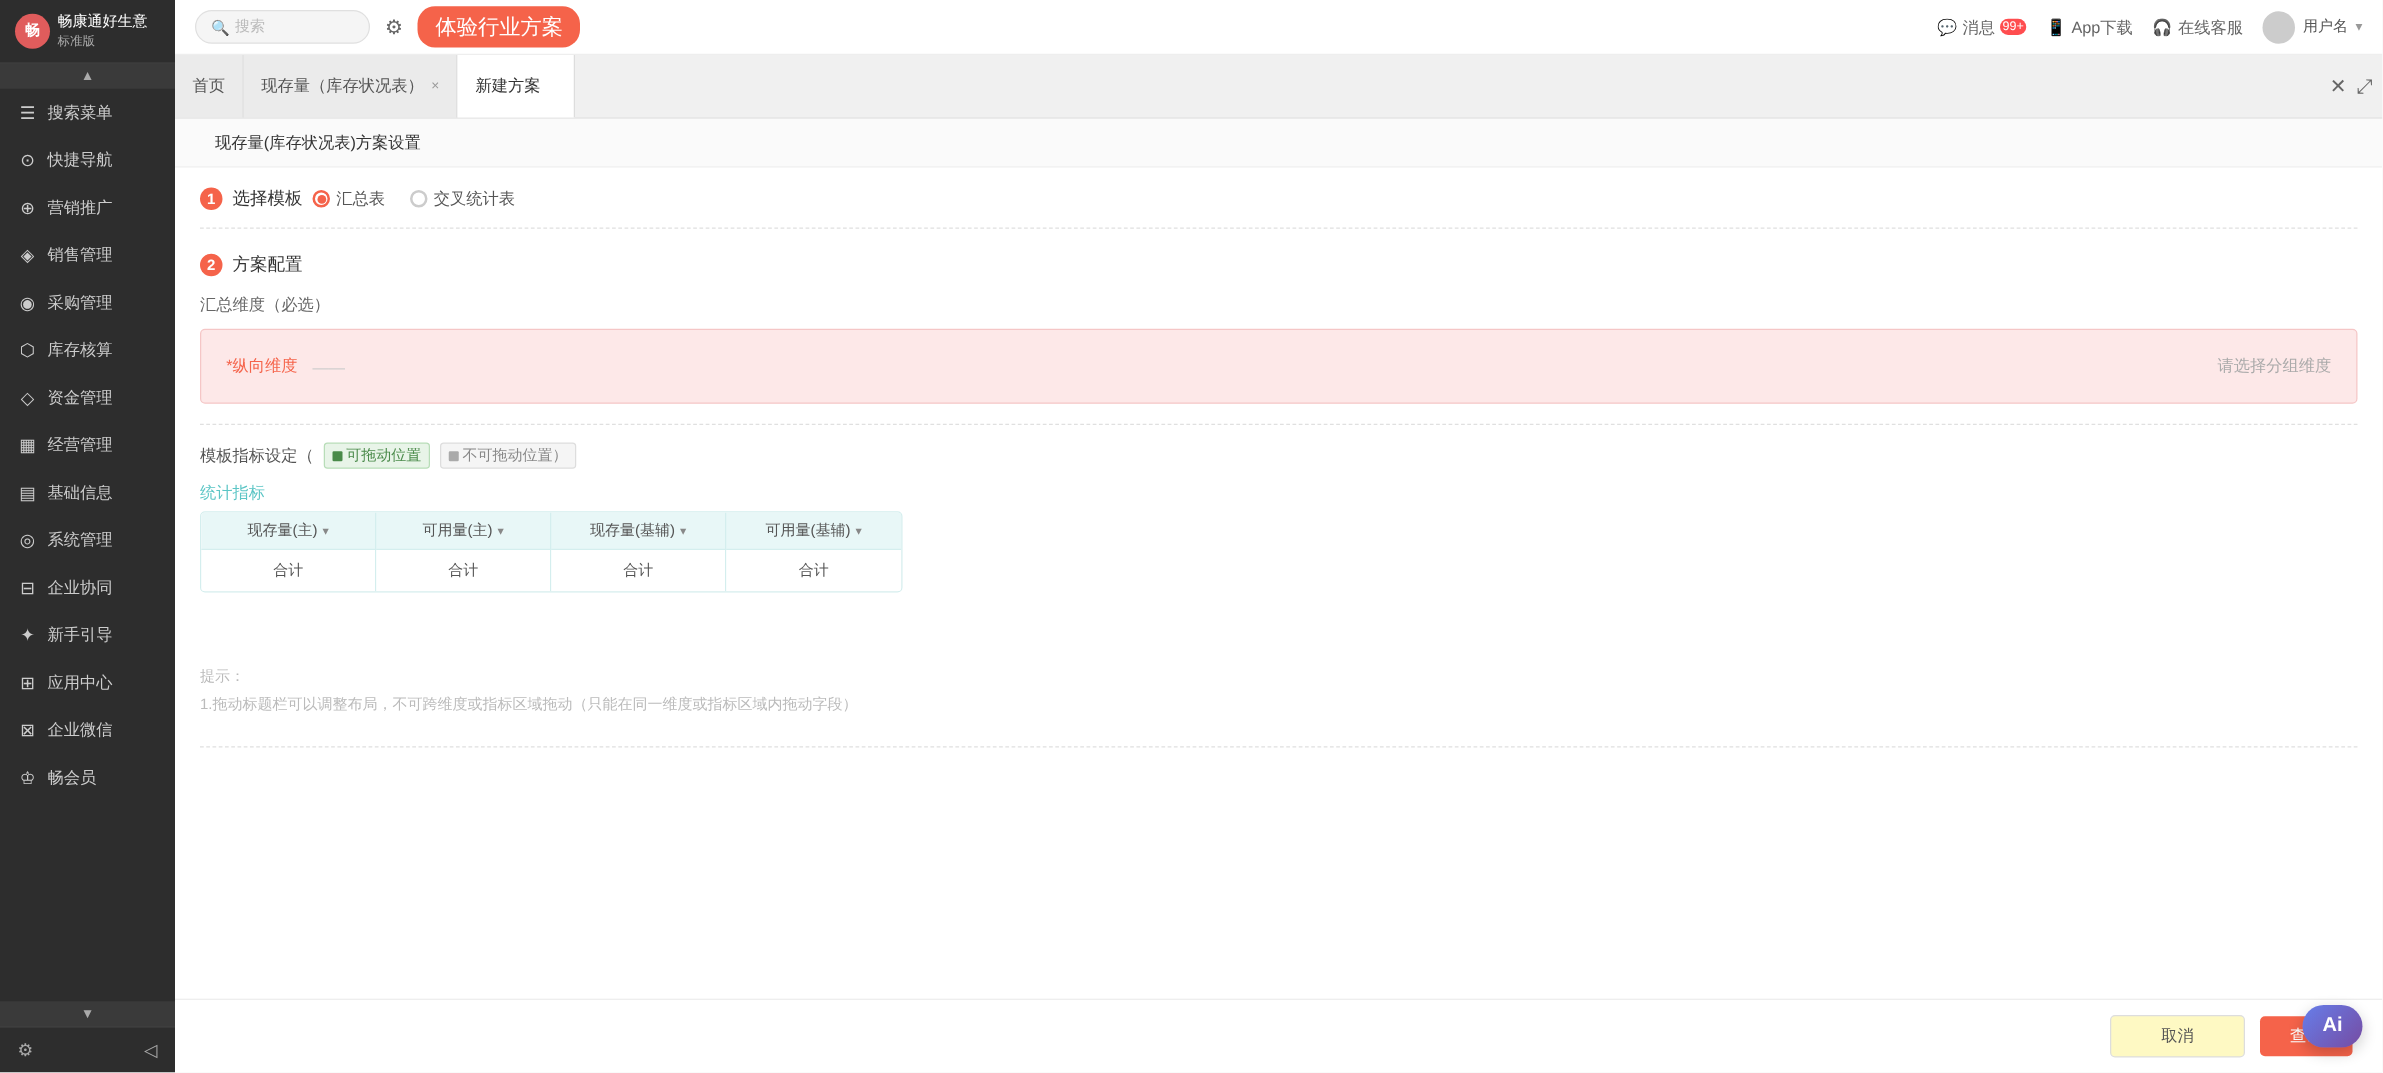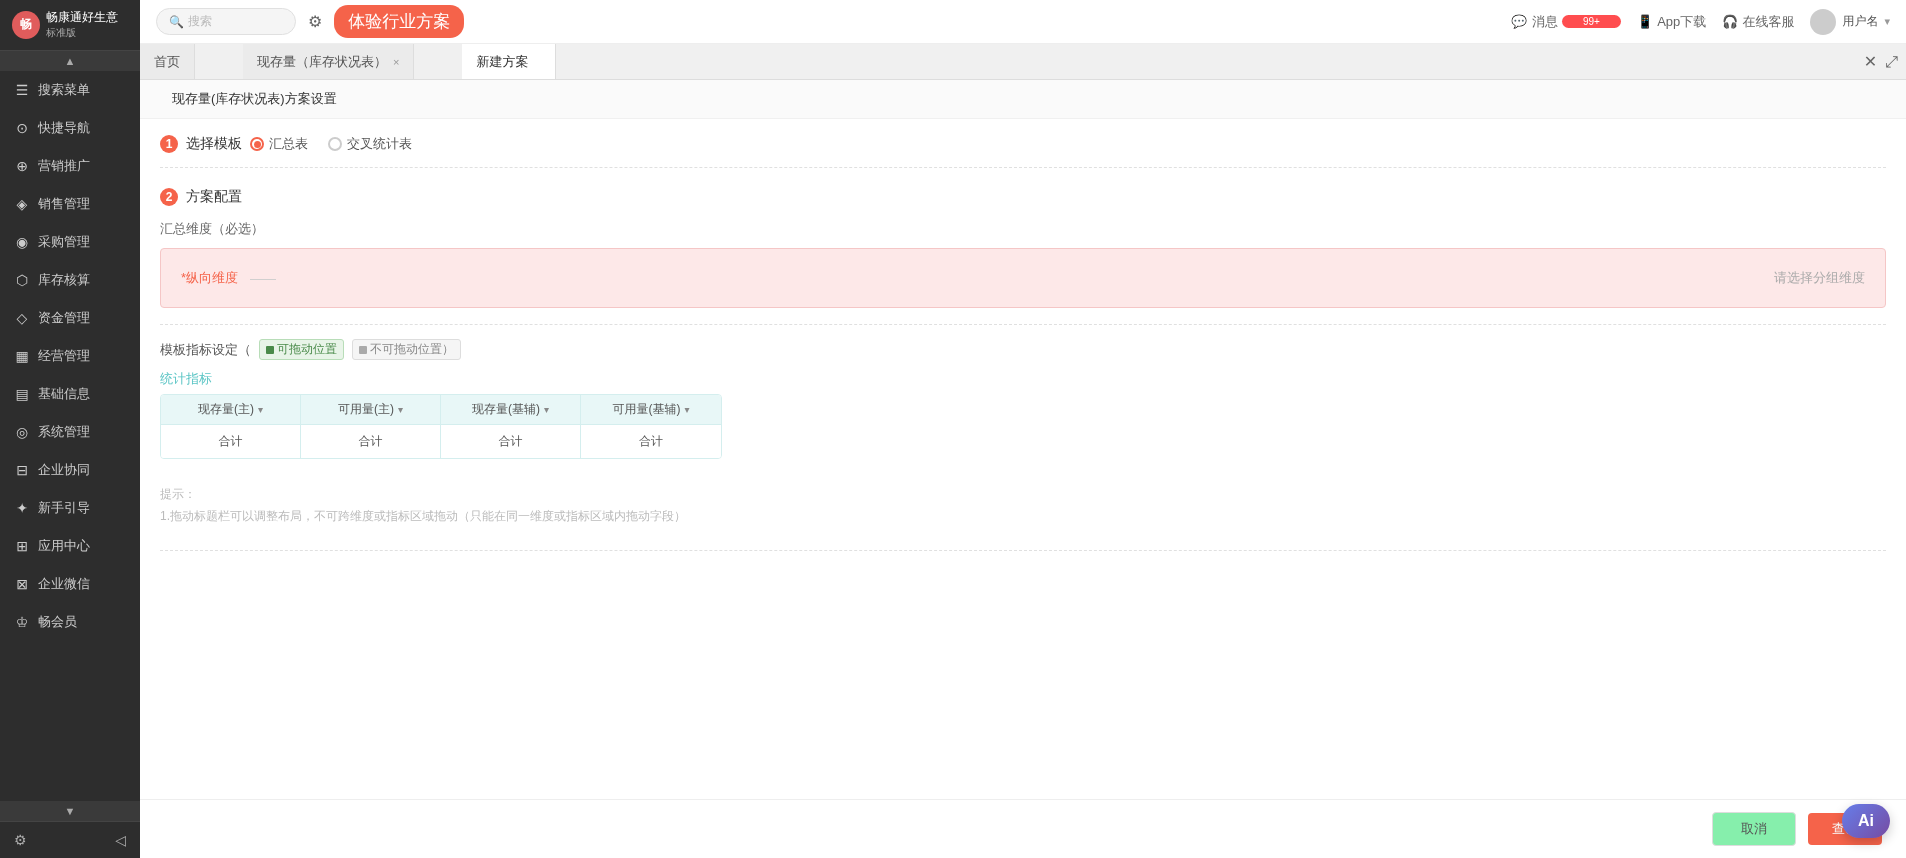--- a/index.html
+++ b/index.html
@@ -108,37 +108,36 @@
       font-size: 17px;
       cursor: pointer;
     }
     .topbar-right { margin-left: auto; display: flex; align-items: center; gap: 16px; }
     .topbar-msg { display: flex; align-items: center; gap: 4px; cursor: pointer; color: #666; font-size: 13px; }
     .topbar-badge {
       background: #ff4d4f;
       color: white;
       border-radius: 10px;
       font-size: 10px;
-      padding: 1px 21px;
+      padding: 1px 2px;
     }
     .topbar-app { display: flex; align-items: center; gap: 4px; cursor: pointer; color: #666; font-size: 13px; }
     .topbar-service { display: flex; align-items: center; gap: 4px; cursor: pointer; color: #666; font-size: 13px; }
     .topbar-user { display: flex; align-items: center; gap: 6px; cursor: pointer; }
     .topbar-avatar { width: 26px; height: 26px; background: #ccc; border-radius: 50%; }
 
     
     .tabs {
       background: #f0f0f0;
       display: flex;
       align-items: center;
       padding: 0 0 0 0;
-      height: 36px;
+      height: 51px;
       flex-shrink: 0;
       border-bottom: 1px solid #ddd;
-      gap: 48px;
     }
     .tab {
       display: flex;
       align-items: center;
       padding: 0 14px;
       height: 100%;
       font-size: 13px;
       cursor: pointer;
       color: #555;
       border-right: 1px solid #ddd;
@@ -277,21 +276,21 @@
     .stat-col-cell {
       padding: 8px 10px;
       text-align: center;
       font-size: 12px;
       color: #555;
       background: #fff;
     }
     .chevron-down { font-size: 10px; color: #888; }
 
     .hint-section { padding: 10px 0; }
-    .hint-label { font-size: 12px; color: #bbb; margin-bottom: 4px; }
+    .hint-label { font-size: 12px; color: #bbb; margin-bottom: 4px; margin-top: 32px; }
     .hint-text { font-size: 12px; color: #bbb; line-height: 1.6; }
 
     .save-option { display: flex; align-items: center; gap: 6px; padding: 14px 0; font-size: 13px; color: #555; }
     .checkbox-box {
       width: 14px; height: 14px;
       border: 1px solid #ccc;
       border-radius: 2px;
       cursor: pointer;
       background: #fff;
     }
@@ -302,24 +301,24 @@
       border-top: 1px solid #eee;
       display: flex;
       justify-content: flex-end;
       align-items: center;
       padding: 12px 24px;
       gap: 12px;
       flex-shrink: 0;
     }
     .btn-cancel {
       border: 1px solid #ddd;
-      background: #86efac;
+      background: #fef9c3;
       color: #555;
       border-radius: 4px;
-      padding: 7px 28px;
+      padding: 7px 40px;
       font-size: 13px;
       cursor: pointer;
     }
     .btn-query {
       background: #f5634a;
       color: white;
       border: none;
       border-radius: 4px;
       padding: 7px 24px;
       font-size: 13px;

